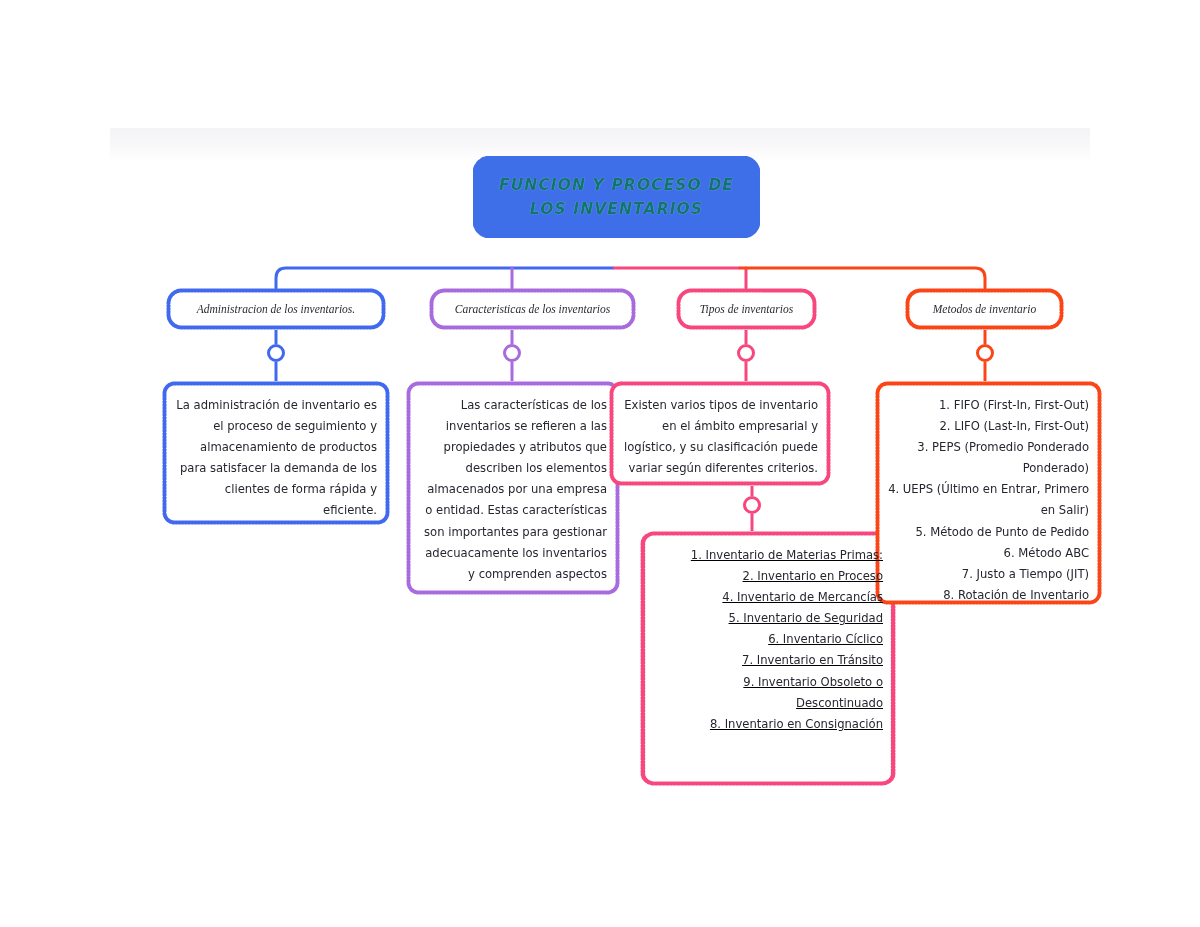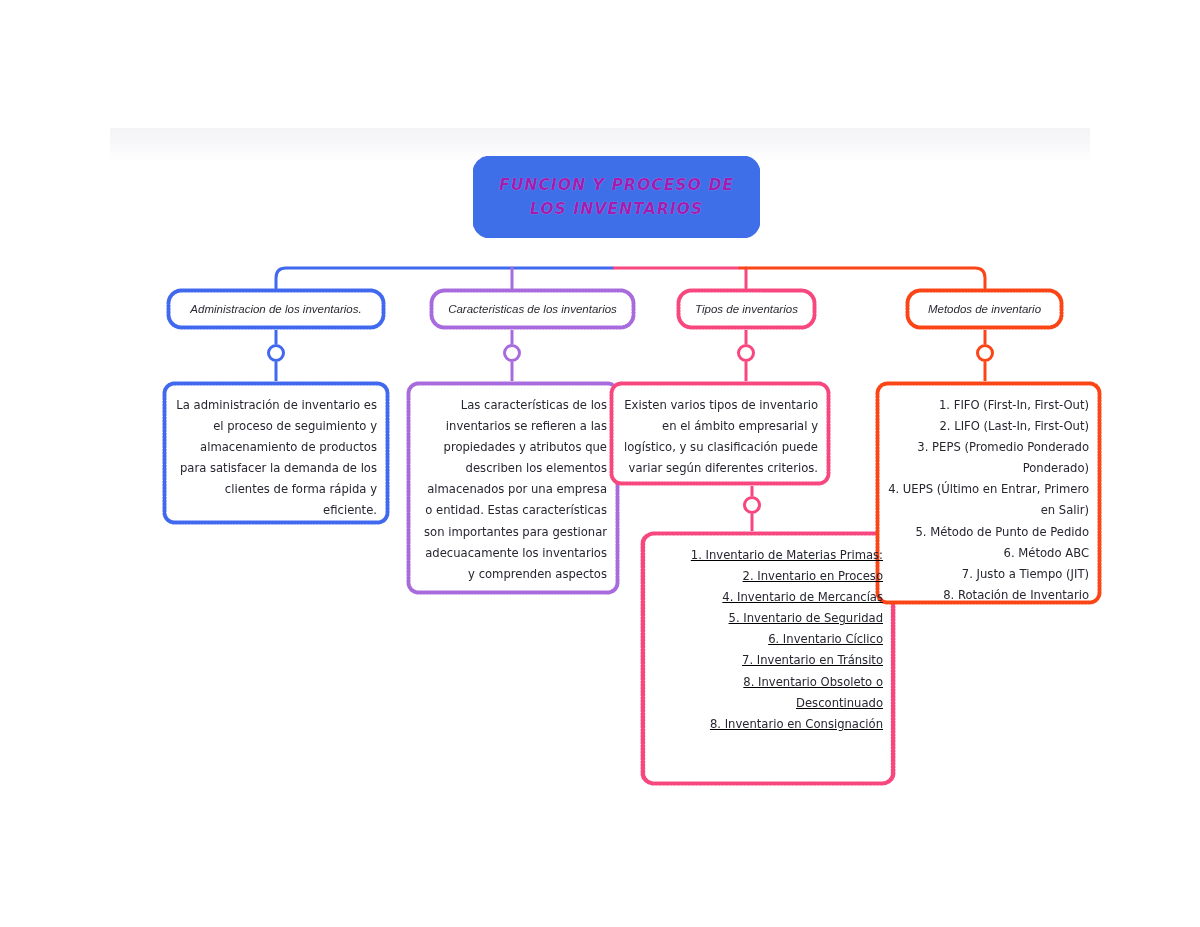--- a/index.html
+++ b/index.html
@@ -29,32 +29,32 @@
   
   #title-node{
     left:473px;top:156px;width:287px;height:82px;
   }
   #title-node .fill{
     position:absolute;left:3px;top:3px;right:3px;bottom:3px;
     background:#3f6fe8;border-radius:14px;
   }
   #title-node .node-inner{
     width:100%;height:100%;display:flex;align-items:center;justify-content:center;
-    text-align:center;color:#a21caf;
+    text-align:center;color:#0f766e;
     font-family:"DejaVu Sans",sans-serif;
     font-weight:bold;font-style:italic;font-size:15.5px;letter-spacing:1.1px;
     line-height:1.55;padding:0 18px;
     text-shadow:0 0 1px rgba(255,255,255,.6);
   }
 
   
   .branch-label{height:42px;}
   .branch-label .node-inner{
     width:100%;height:100%;display:flex;align-items:center;justify-content:center;
-    font-family:Liberation Sans, sans-serif;
+    font-family:Liberation Serif, serif;
     font-style:italic;font-size:11.5px;color:#2a2a33;white-space:nowrap;
   }
   #label-1{left:166px;top:288px;width:220px;}
   #label-2{left:409px;top:288px;width:207px;margin-left:20px;}
   #label-3{left:676px;top:288px;width:141px;}
   #label-4{left:905px;top:288px;width:159px;}
 
   
   .content-box .node-inner{
     width:100%;height:100%;box-sizing:border-box;padding:14px 13px 12px 13px;
@@ -189,21 +189,21 @@
     <svg class="scallop" viewBox="0 0 222 255" preserveAspectRatio="none" xmlns="http://www.w3.org/2000/svg">
       <rect x="2.5" y="2.5" width="217" height="250" rx="10" ry="10" fill="#ffffff" stroke="#f8467e" stroke-width="4" stroke-dasharray="1.6 1.6" stroke-linecap="round"></rect>
     </svg>
     <div class="node-inner" id="tipos-list">
         <p class="list-line">1. Inventario de Materias Primas:</p>
         <p class="list-line">2. Inventario en Proceso</p>
         <p class="list-line">4. Inventario de Mercancías</p>
         <p class="list-line">5. Inventario de Seguridad</p>
         <p class="list-line">6. Inventario Cíclico</p>
         <p class="list-line">7. Inventario en Tránsito</p>
-        <p class="list-line">8. Inventario Obsoleto o Descontinuado</p>
+        <p class="list-line">9. Inventario Obsoleto o Descontinuado</p>
         <p class="list-line">8. Inventario en Consignación</p>
       </div>
   </div>
 
   <div class="node content-box" id="box-5">
     <svg class="scallop" viewBox="0 0 227 224" preserveAspectRatio="none" xmlns="http://www.w3.org/2000/svg">
       <rect x="2.5" y="2.5" width="222" height="219" rx="10" ry="10" fill="#ffffff" stroke="#fb4516" stroke-width="4" stroke-dasharray="1.6 1.6" stroke-linecap="round"></rect>
     </svg>
     <div class="node-inner" id="metodos-list">
         <p class="list-line">1. FIFO (First-In, First-Out)</p>

